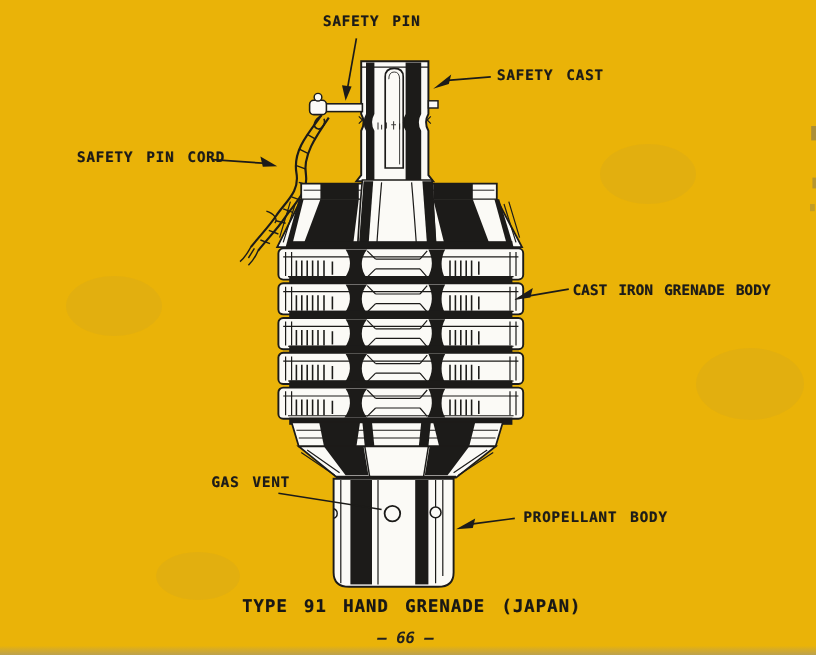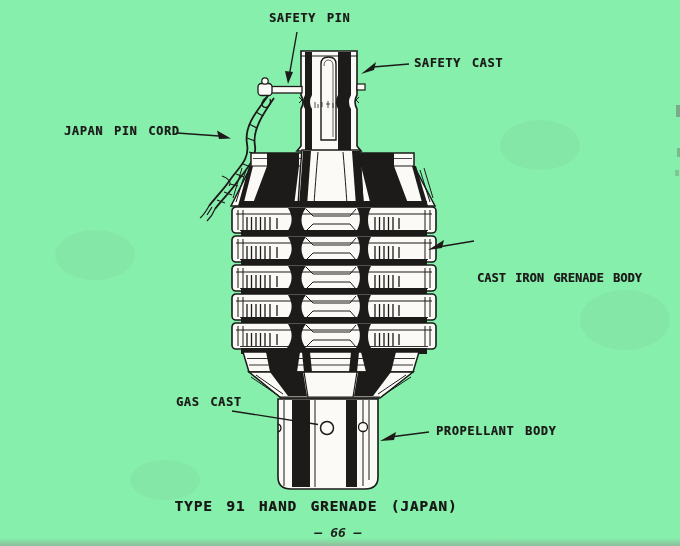--- a/index.html
+++ b/index.html
@@ -1,20 +1,20 @@
 <!DOCTYPE html>
 <html><head>
 <meta charset="utf-8">
 <style>
   html,body { margin:0; padding:0; }
   .page {
     position: relative;
     width: 680px;
     height: 546px;
-    background: #86efac;
+    background: #eab308;
     overflow: hidden;
     font-family: "DejaVu Sans Mono", "Liberation Mono", monospace;
     color: #1c1b19;
   }
   .mottle { position:absolute; border-radius:50%; background: rgba(125,122,115,0.07); }
   .page-edge {
     position:absolute; left:0; bottom:0; width:100%; height:8px;
     background: linear-gradient(to bottom, rgba(148,146,141,0) 0%, rgba(148,146,141,0.55) 100%);
   }
   .diagram-svg { position:absolute; left:0; top:0; }
@@ -190,27 +190,27 @@
       <rect x="676" y="105" width="4" height="12" fill="#6b6a66" opacity="0.5"></rect>
       <rect x="677" y="148" width="3" height="9" fill="#6b6a66" opacity="0.4"></rect>
       <rect x="675" y="170" width="4" height="6" fill="#6b6a66" opacity="0.3"></rect>
     </g>
   </svg>
 
   <div class="callout" style="left:269px; top:12px;">SAFETY PIN</div>
 
   <div class="callout" style="left:414px; top:57px;">SAFETY CAST</div>
 
-  <div class="callout" style="left:64px; top:125px;">JAPAN PIN CORD</div>
-
-  <div class="callout" style="left:477px; top:236px; letter-spacing:0px; word-spacing:2px;margin-top:36px;">CAST IRON GRENADE BODY</div>
-
-  <div class="callout" style="left:176px; top:396px;">GAS CAST</div>
+  <div class="callout" style="left:64px; top:125px;">SAFETY PIN CORD</div>
+
+  <div class="callout" style="left:477px; top:236px; letter-spacing:0px; word-spacing:2px;">CAST IRON GRENADE BODY</div>
+
+  <div class="callout" style="left:176px; top:396px;">GAS VENT</div>
 
   <div class="callout" style="left:436px; top:425px;">PROPELLANT BODY</div>
 
 
-  <div class="caption" style="left:316px; top:498px;text-align:right;">TYPE 91 HAND GRENADE (JAPAN)</div>
+  <div class="caption" style="left:343px; top:498px;text-align:right;">TYPE 91 HAND GRENADE (JAPAN)</div>
 
   <div class="page-num" style="left:338px; top:525px;font-style:italic;">— 66 —</div>
 
   <div class="page-edge"></div>
 </div>
 
 </body></html>

